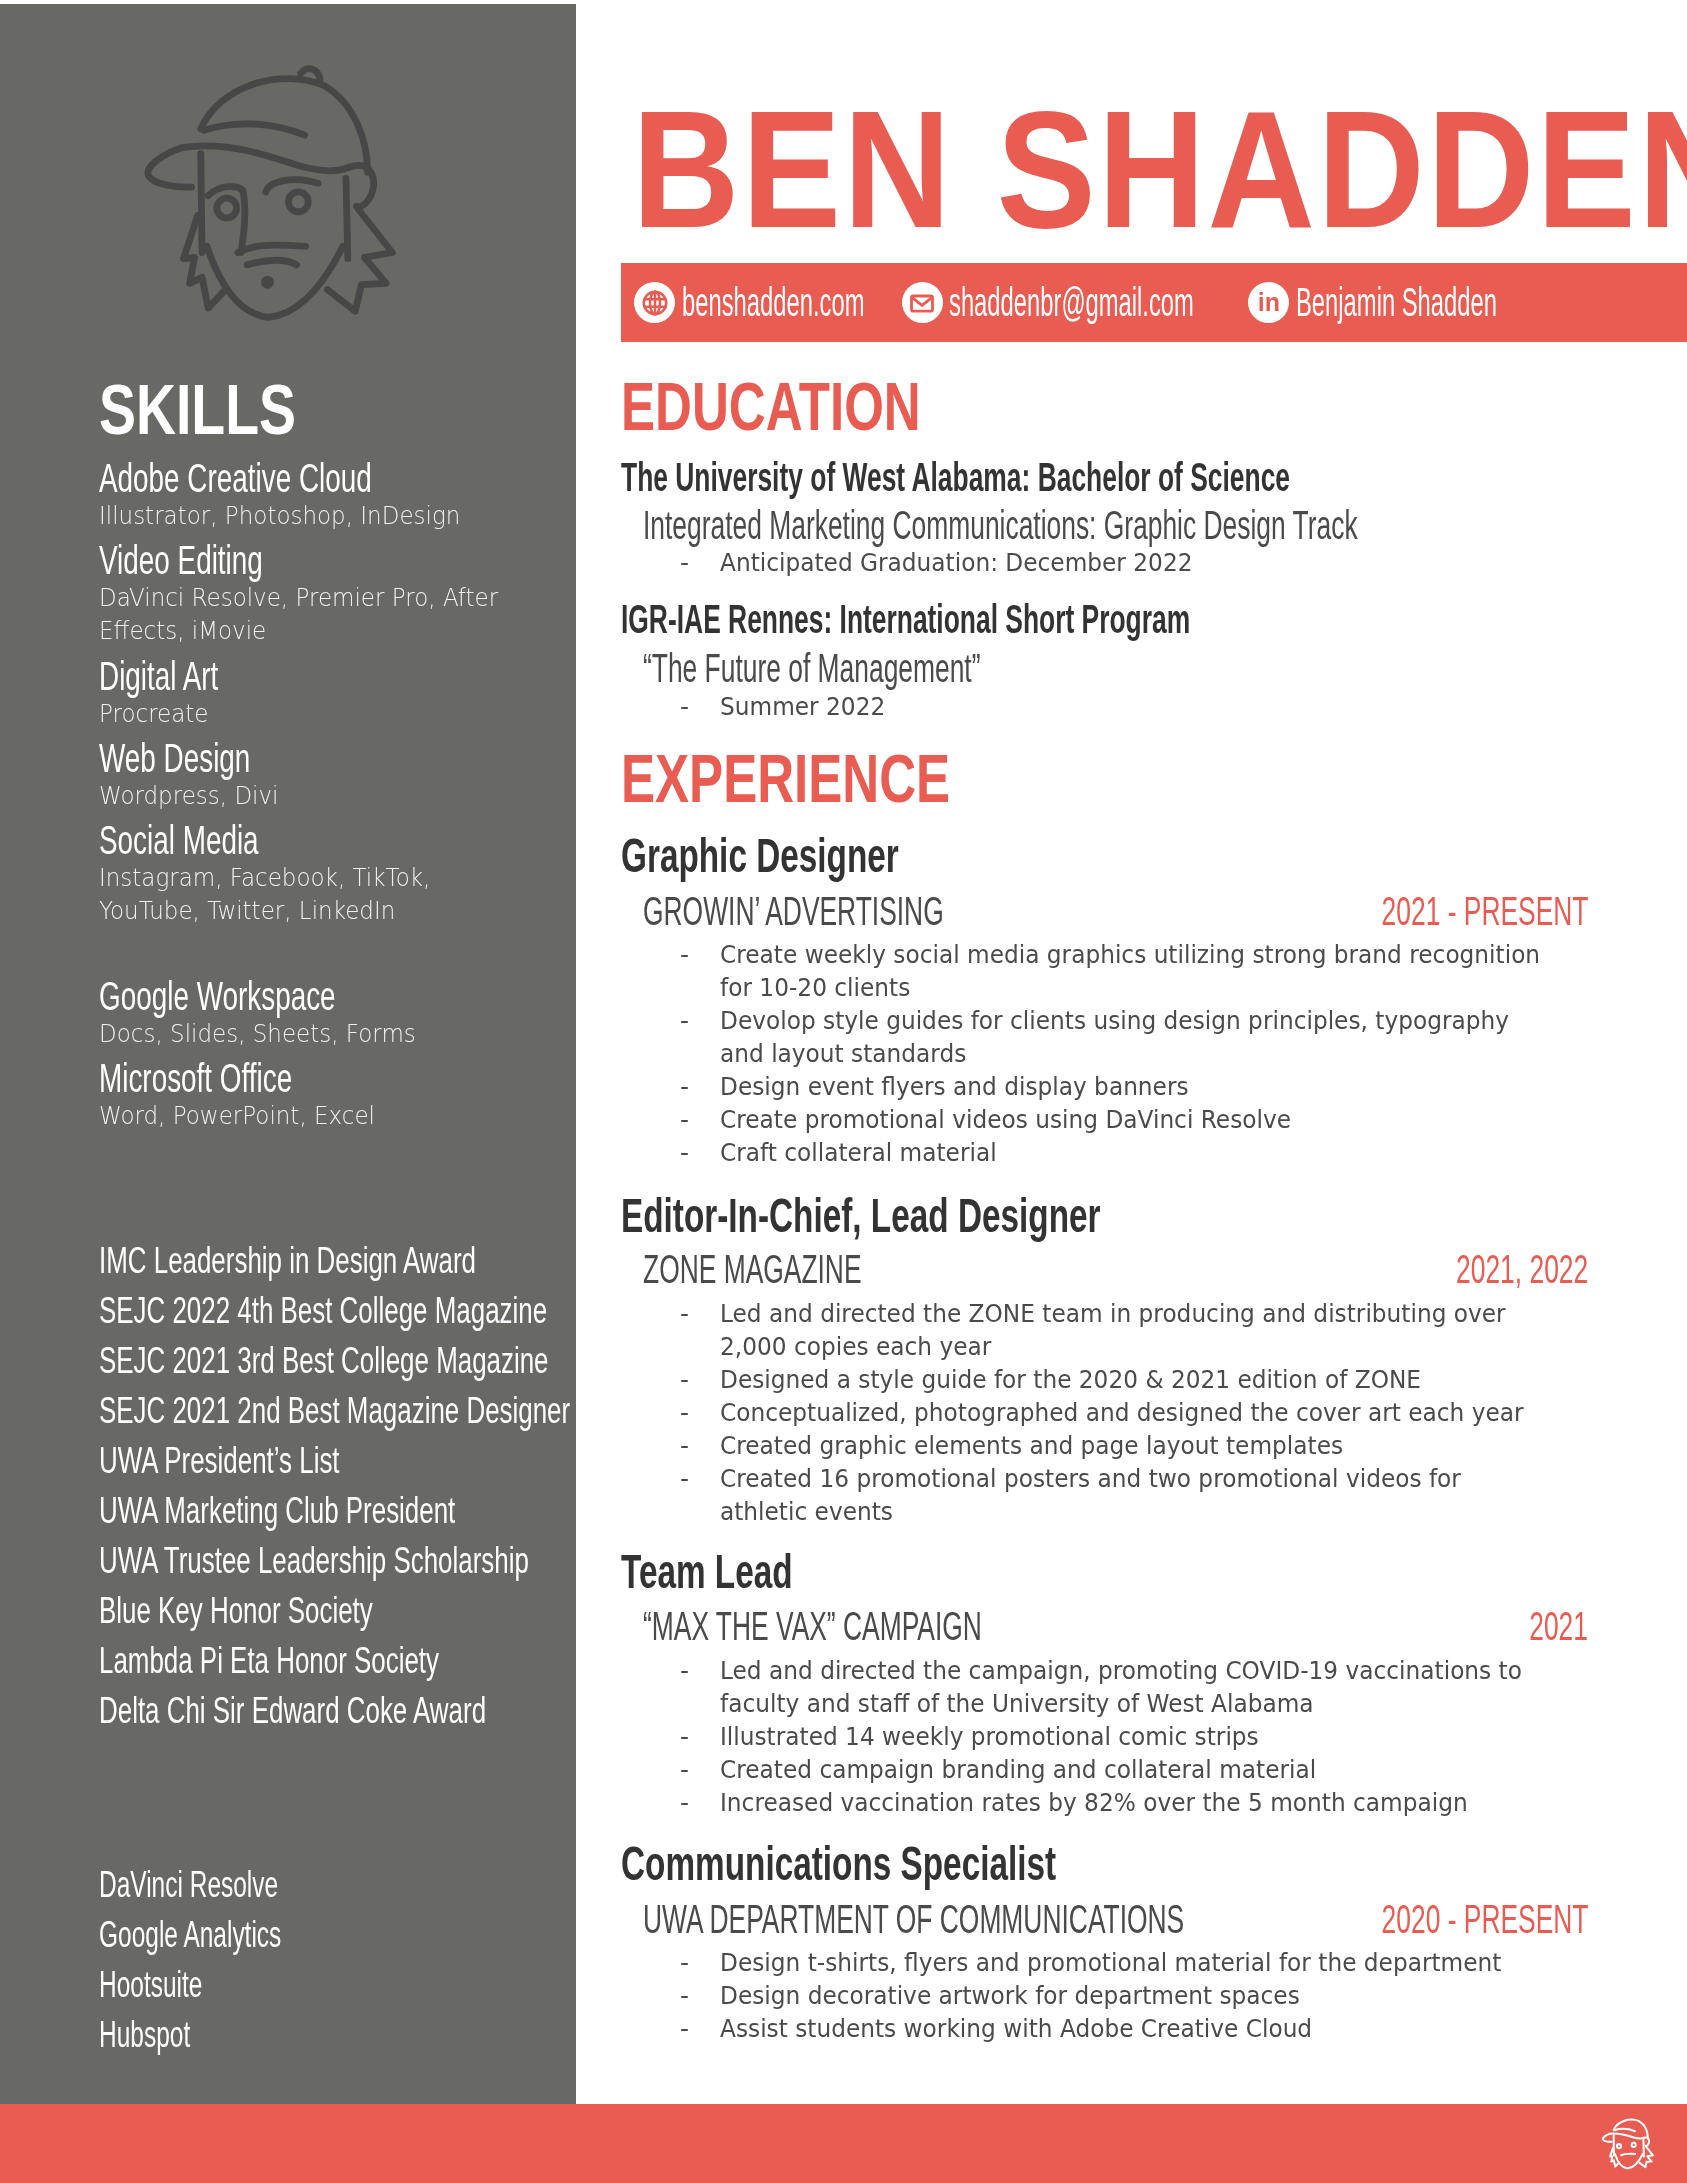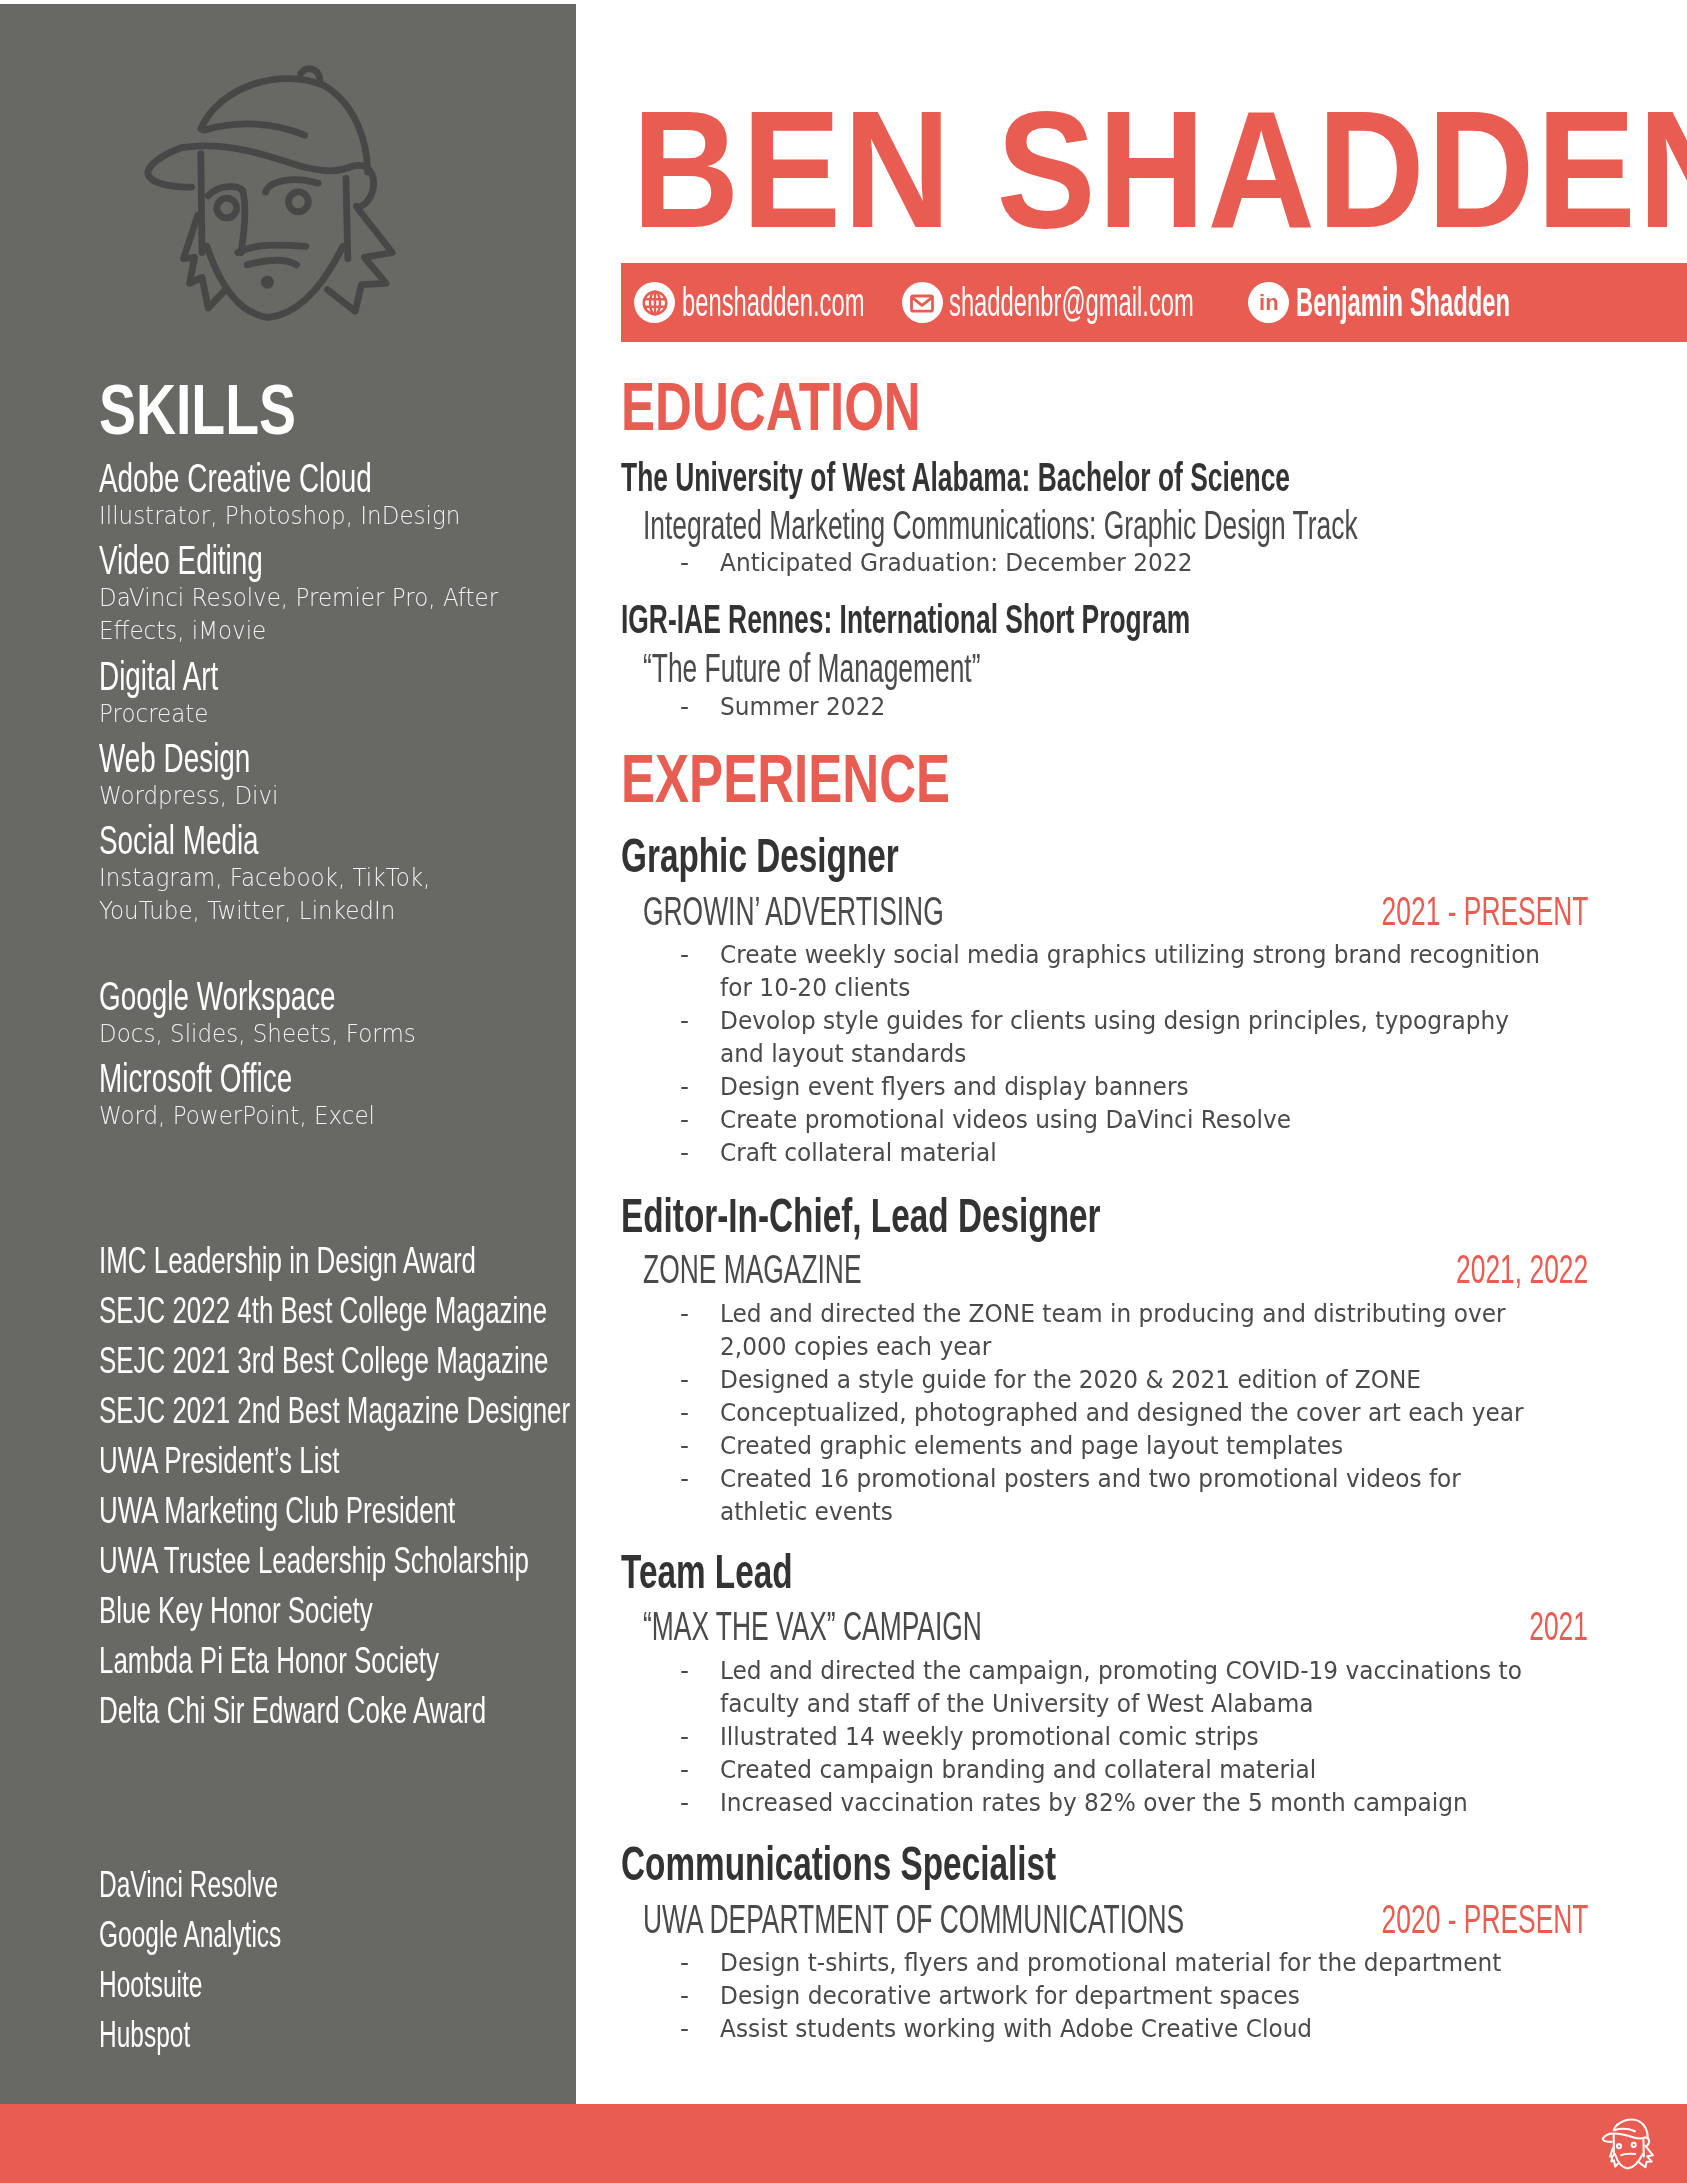--- a/index.html
+++ b/index.html
@@ -155,23 +155,23 @@
     <span class="contact-icon">
       <svg width="28" height="28" viewBox="0 0 24 24" fill="none" stroke="#E85C52" stroke-width="2.4" stroke-linejoin="round">
         <rect x="3" y="6" width="18" height="13" rx="1.5"></rect>
         <polyline points="3,7 12,14 21,7"></polyline>
       </svg>
     </span>
     <span style="display:inline-block; width:291px; overflow:visible;"><span class="contact-text" style="transform:scaleX(0.58); transform-origin:left center;">shaddenbr@gmail.com</span></span>
   </div>
   <div class="contact-item">
     <span class="contact-icon">
-      <span style="color:#E85C52; font-weight:bold; font-size:22px; font-family:'Liberation Sans', sans-serif; line-height:1;">in</span>
+      <span style="color:#E85C52; font-weight:bold; font-size:25px; font-family:'Liberation Sans', sans-serif; line-height:1;">in</span>
     </span>
-    <span style="display:inline-block; width:251px; overflow:visible;font-weight:bold;"><span class="contact-text" style="transform:scaleX(0.58); transform-origin:left center;">Benjamin Shadden</span></span>
+    <span style="display:inline-block; width:251px; overflow:visible;"><span class="contact-text" style="transform:scaleX(0.58); transform-origin:left center;">Benjamin Shadden</span></span>
   </div>
 </div>
 
 <div class="main-h" style="top:372px;">EDUCATION</div>
 
 <div class="edu-title" style="top:457px;">The University of West Alabama: Bachelor of Science</div>
 <div class="edu-sub" style="top:505px;">Integrated Marketing Communications: Graphic Design Track</div>
 <ul class="bullets" style="top:546px;">
   <li class="bullet">
       <span class="bullet-dash">-</span>

